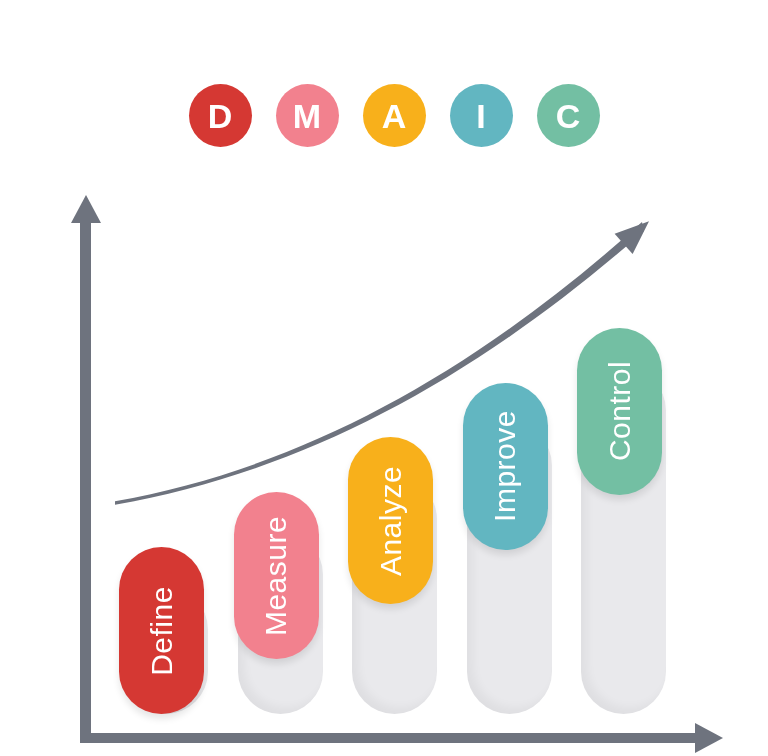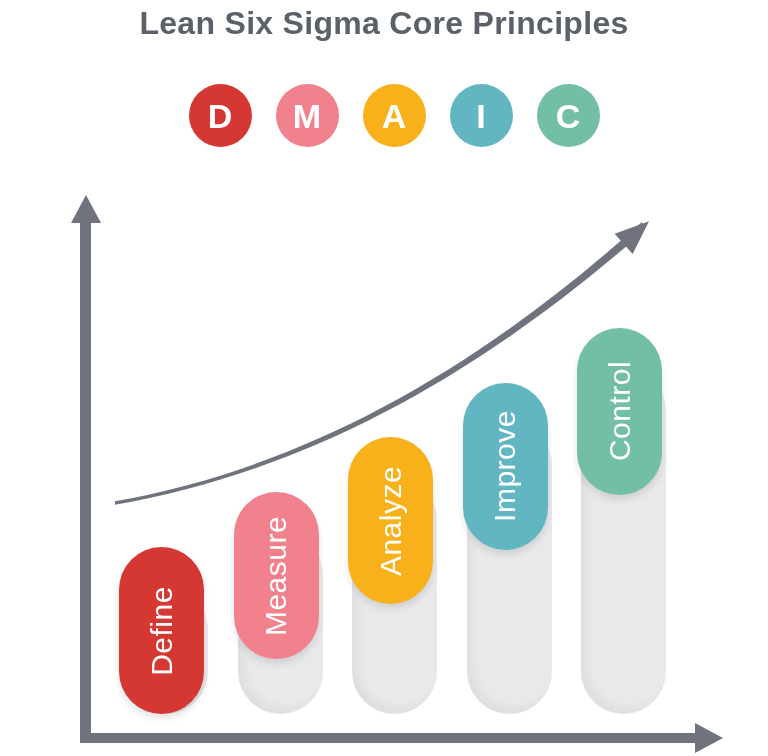--- a/index.html
+++ b/index.html
@@ -61,21 +61,20 @@
   .curve-svg {
     position:absolute; left:0; top:0; z-index:3; pointer-events:none;
   }
   .curve-fill { fill:var(--axis-color); }
 </style>
 </head>
 <body>
 
 <div class="canvas">
 
-  <h1 class="title">Lean Six Sigma Core Principles</h1>
 
   <div class="dmaic-row" id="dmaic-row">
       <div class="dmaic-circle" style="background: rgb(213, 56, 51);">
         <span>D</span>
       </div>
       <div class="dmaic-circle" style="background: rgb(242, 129, 142);">
         <span>M</span>
       </div>
       <div class="dmaic-circle" style="background: rgb(248, 176, 27);">
         <span>A</span>

